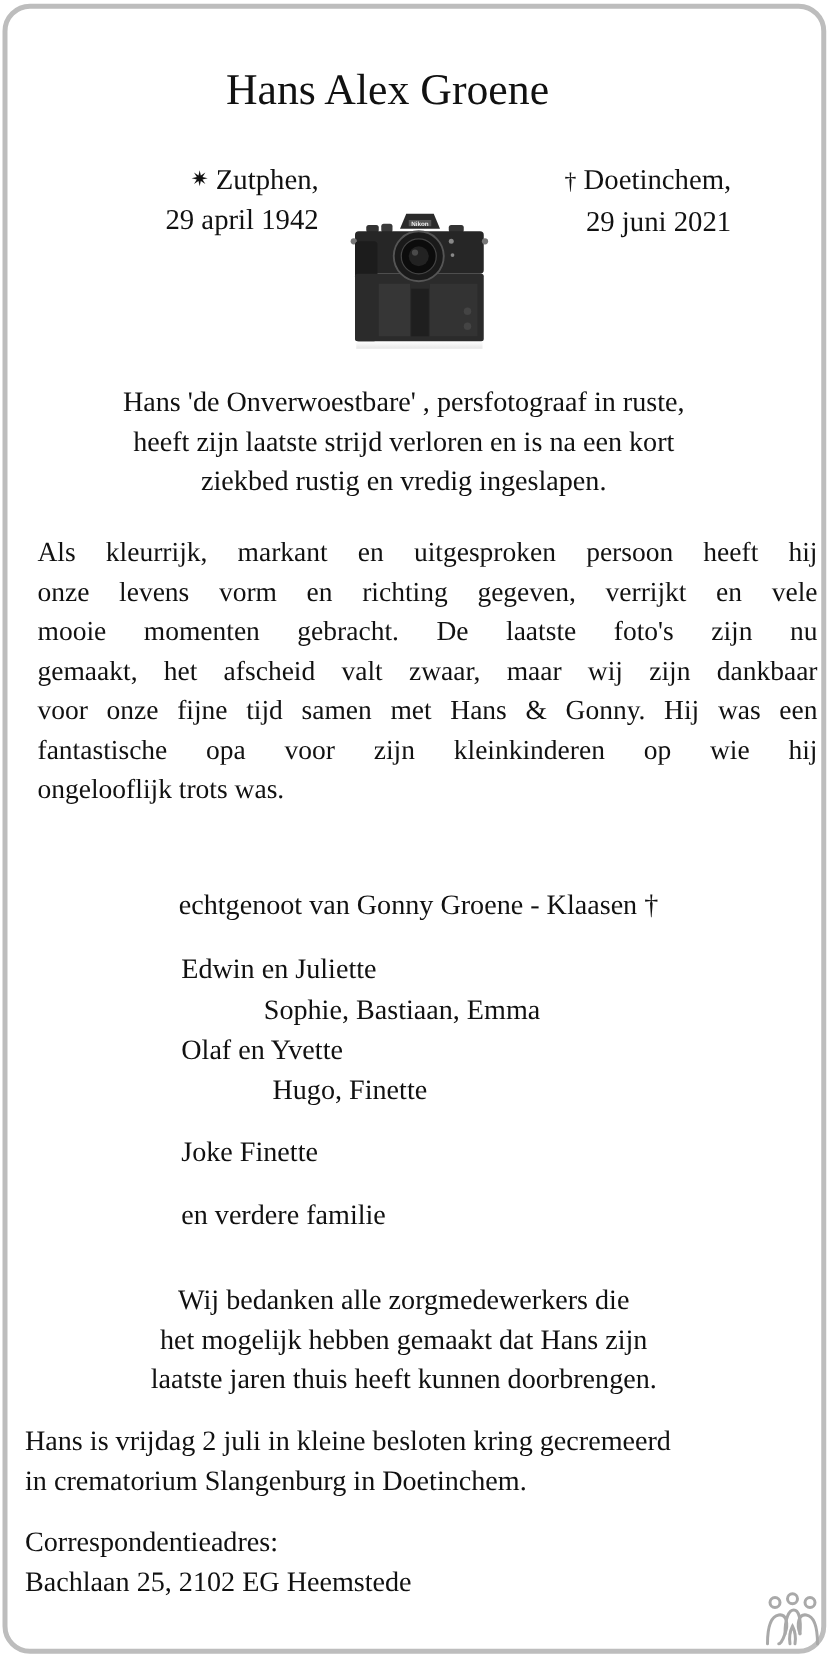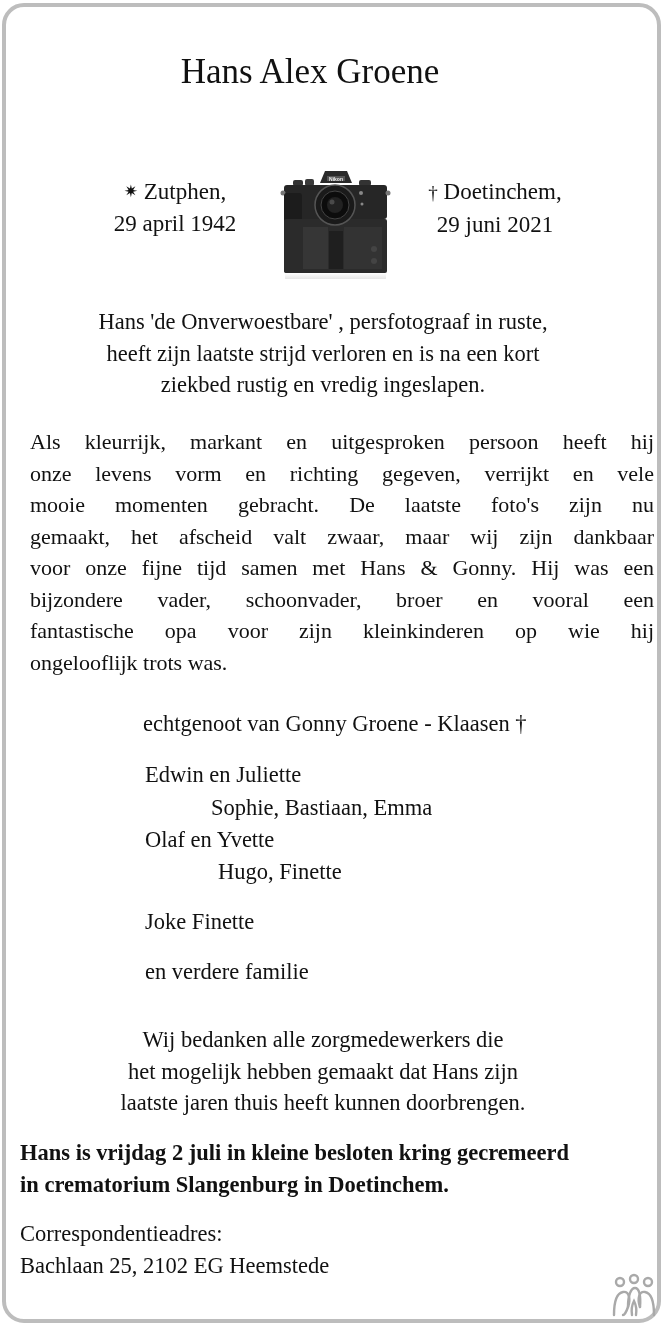--- a/index.html
+++ b/index.html
@@ -2,21 +2,21 @@
 <html><head>
   <meta charset="utf-8">
   <style>
     html, body { margin: 0; padding: 0; background: #ffffff; }
     body { width: 669px; height: 1331px; position: relative; overflow: hidden;
            font-family: "Liberation Serif", "DejaVu Serif", serif; color: #111111; }
     .frame { position: absolute; left: 2px; top: 3px; width: 659px; height: 1320px;
              border: 4px solid #bdbdbd; border-radius: 22px; box-sizing: border-box; background: #fff; }
     .abs { position: absolute; white-space: nowrap; }
     .title { left: 0; width: 620px; top: 50px; text-align: center; font-size: 35px; line-height: 44px; }
-    .place { font-size: 23px; line-height: 32px; text-align: center; margin-top: 48px; }
+    .place { font-size: 23px; line-height: 32px; text-align: right; }
     .birth { left: 95px; width: 160px; top: 128px; }
     .death { left: 405px; width: 180px; top: 128px; }
     .camera { left: 279px; top: 167px; width: 113px; height: 114px; }
     .center-block { left: 0; width: 646px; text-align: center; font-size: 22.5px; line-height: 31.5px; }
     .intro { top: 306px; }
     .just { left: 30px; width: 624px; top: 426px; font-size: 22px; line-height: 31.5px; white-space: normal; text-align: justify; }
     .just .ln { display: block; text-align: justify; text-align-last: justify; height: 31.5px; }
     .just .ln.last { text-align-last: left; }
     .fam { font-size: 22.5px; line-height: 32px; }
     .thanks { top: 1024px; }
@@ -83,42 +83,41 @@
   <div>heeft zijn laatste strijd verloren en is na een kort</div>
   <div>ziekbed rustig en vredig ingeslapen.</div>
 </div>
 
 <div class="abs just">
   <span class="ln">Als kleurrijk, markant en uitgesproken persoon heeft hij</span>
   <span class="ln">onze levens vorm en richting gegeven, verrijkt en vele</span>
   <span class="ln">mooie momenten gebracht. De laatste foto's zijn nu</span>
   <span class="ln">gemaakt, het afscheid valt zwaar, maar wij zijn dankbaar</span>
   <span class="ln">voor onze fijne tijd samen met Hans &amp; Gonny. Hij was een</span>
-  <span class="ln">bijzondere vader, schoonvader, broer en vooral een</span>
   <span class="ln">fantastische opa voor zijn kleinkinderen op wie hij</span>
   <span class="ln last">ongelooflijk trots was.</span>
 </div>
 
 <div class="abs fam" style="left:143px; top:708px;">echtgenoot van Gonny Groene - Klaasen †</div>
 
 <div class="abs fam" style="left:145px; top:759px;text-align:center;">Edwin en Juliette</div>
 <div class="abs fam" style="left:211px; top:792px;">Sophie, Bastiaan, Emma</div>
 <div class="abs fam" style="left:145px; top:824px;">Olaf en Yvette</div>
 <div class="abs fam" style="left:218px; top:856px;">Hugo, Finette</div>
 
 <div class="abs fam" style="left:145px; top:906px;">Joke Finette</div>
 <div class="abs fam" style="left:145px; top:956px;">en verdere familie</div>
 
 <div class="abs center-block thanks">
   <div>Wij bedanken alle zorgmedewerkers die</div>
   <div>het mogelijk hebben gemaakt dat Hans zijn</div>
   <div>laatste jaren thuis heeft kunnen doorbrengen.</div>
 </div>
 
-<div class="abs left-block" style="top:1137px;font-weight:bold;">
+<div class="abs left-block" style="top:1137px;">
   <div>Hans is vrijdag 2 juli in kleine besloten kring gecremeerd</div>
   <div>in crematorium Slangenburg in Doetinchem.</div>
 </div>
 
 <div class="abs left-block" style="top:1218px;">
   <div>Correspondentieadres:</div>
   <div>Bachlaan 25, 2102 EG  Heemstede</div>
 </div>
 
 <svg class="abs family-icon" viewBox="0 0 46 46" xmlns="http://www.w3.org/2000/svg" fill="none" stroke="#a9a9a9" stroke-width="2.4" stroke-linecap="round">

